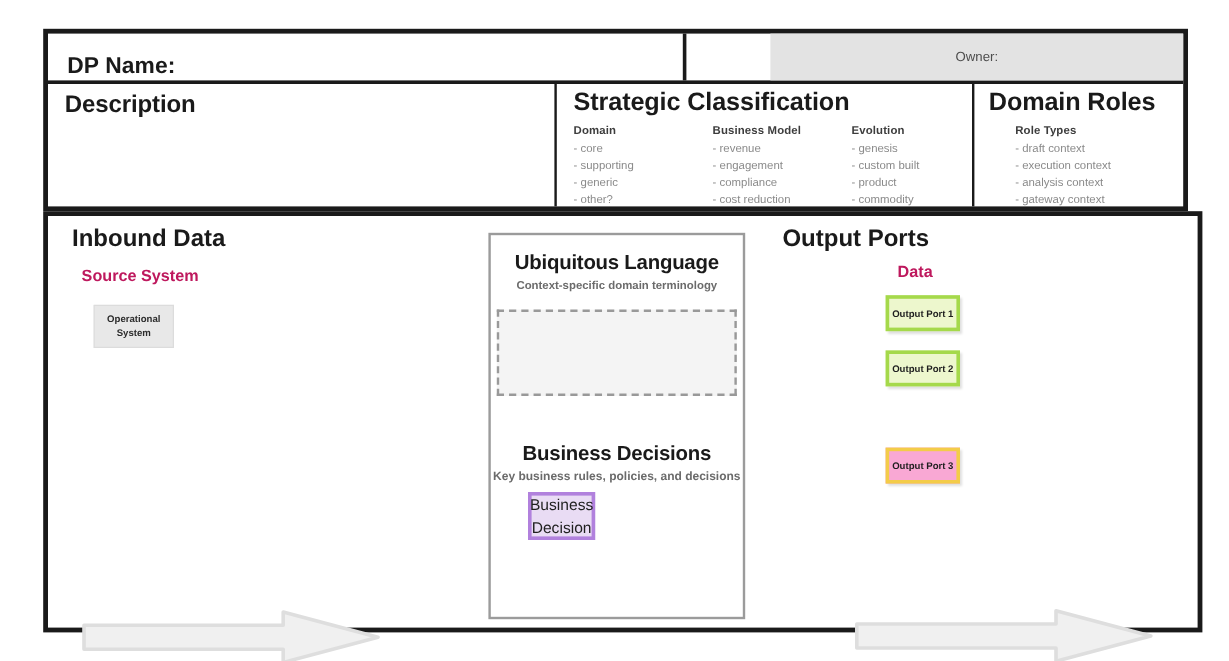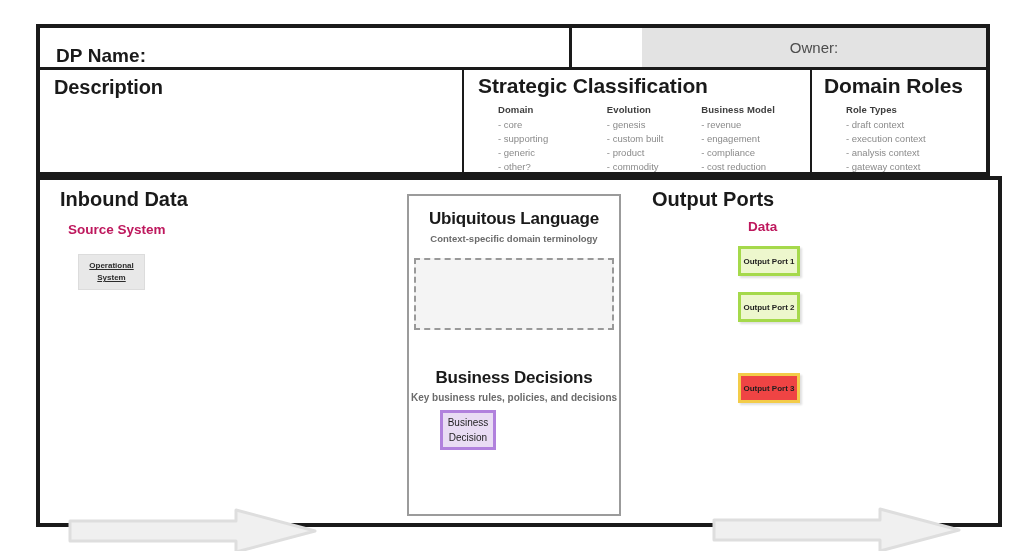--- a/index.html
+++ b/index.html
@@ -61,21 +61,21 @@
   }
   .owner-cell {
     position: absolute;
     left: 602px; top: 0; right: 0; bottom: 0;
     background: #e3e3e3;
     display: flex;
     align-items: center;
     justify-content: center;
   }
   .owner-label {
-    font-size: 15px;
+    font-size: 11px;
     color: #4d4d4d;
     text-align: right;
   }
 
   
   .info-row {
     position: absolute;
     left: 0;
     top: 42px;
     right: 0;
@@ -111,21 +111,20 @@
     line-height: 1.12;
     letter-spacing: -.1px;
   }
   .strat-cell .section-heading,
   .roles-cell .section-heading { font-size: 21px; }
 
   .col-wrap {
     display: flex;
     gap: 0;
     margin-top: 6px;
-    margin-left: 20px;
   }
   .mini-col { width: 120px; }
   .mini-col.narrow { width: 104px; }
   .mini-title {
     font-size: 9.5px;
     font-weight: bold;
     color: #3d3d3d;
     margin-bottom: 3px;
     letter-spacing: .1px;
   }
@@ -178,21 +177,20 @@
     box-sizing: border-box;
     display: flex;
     flex-direction: column;
     align-items: center;
     justify-content: center;
     font-size: 8px;
     font-weight: bold;
     color: #2b2b2b;
     line-height: 1.45;
     text-align: center;
-    text-decoration: underline;
   }
 
   
   .big-arrow {
     position: absolute;
     width: 250px;
     height: 48px;
   }
   .arrow-left  { left: 28px;  top: 327px; }
   .arrow-right { left: 672px; top: 326px; }
@@ -239,21 +237,21 @@
     top: 214px;
     width: 56px;
     height: 40px;
     background: #e9dcf4;
     border: 3px solid #b181dd;
     box-sizing: border-box;
     display: flex;
     flex-direction: column;
     align-items: center;
     justify-content: center;
-    font-size: 10px;
+    font-size: 13px;
     color: #1f1f1f;
     line-height: 1.5;
     text-align: center;
   }
 
   
   .port {
     position: absolute;
     width: 62px;
     height: 30px;
@@ -264,21 +262,21 @@
     font-size: 8px;
     font-weight: bold;
     color: #1f1f1f;
     box-shadow: 2px 2px 2px rgba(0,0,0,.13);
   }
   .port-green {
     background: #edf7cd;
     border: 3px solid #a5d94b;
   }
   .port-yellow {
-    background: #ef4444;
+    background: #f9a8d4;
     border: 3px solid #f3cc49;
   }
   .port-1 { left: 698px; top: 66px; }
   .port-2 { left: 698px; top: 112px; }
   .port-3 { left: 698px; top: 193px; }
 </style>
 </head>
 <body>
 
 <div class="canvas">
@@ -305,34 +303,34 @@
         <div class="col-wrap">
 
           <div class="mini-col">
             <div class="mini-title">Domain</div>
             <div class="mini-item">- core</div>
             <div class="mini-item">- supporting</div>
             <div class="mini-item">- generic</div>
             <div class="mini-item">- other?</div>
           </div>
 
+          <div class="mini-col">
+            <div class="mini-title">Business Model</div>
+            <div class="mini-item">- revenue</div>
+            <div class="mini-item">- engagement</div>
+            <div class="mini-item">- compliance</div>
+            <div class="mini-item">- cost reduction</div>
+          </div>
+
           <div class="mini-col narrow">
             <div class="mini-title">Evolution</div>
             <div class="mini-item">- genesis</div>
             <div class="mini-item">- custom built</div>
             <div class="mini-item">- product</div>
             <div class="mini-item">- commodity</div>
-          </div>
-
-          <div class="mini-col">
-            <div class="mini-title">Business Model</div>
-            <div class="mini-item">- revenue</div>
-            <div class="mini-item">- engagement</div>
-            <div class="mini-item">- compliance</div>
-            <div class="mini-item">- cost reduction</div>
           </div>
 
         </div>
       </div>
 
       <div class="roles-cell">
         <div class="section-heading">Domain Roles</div>
         <div class="roles-inner">
           <div class="mini-title">Role Types</div>
           <div class="mini-item">- draft context</div>

